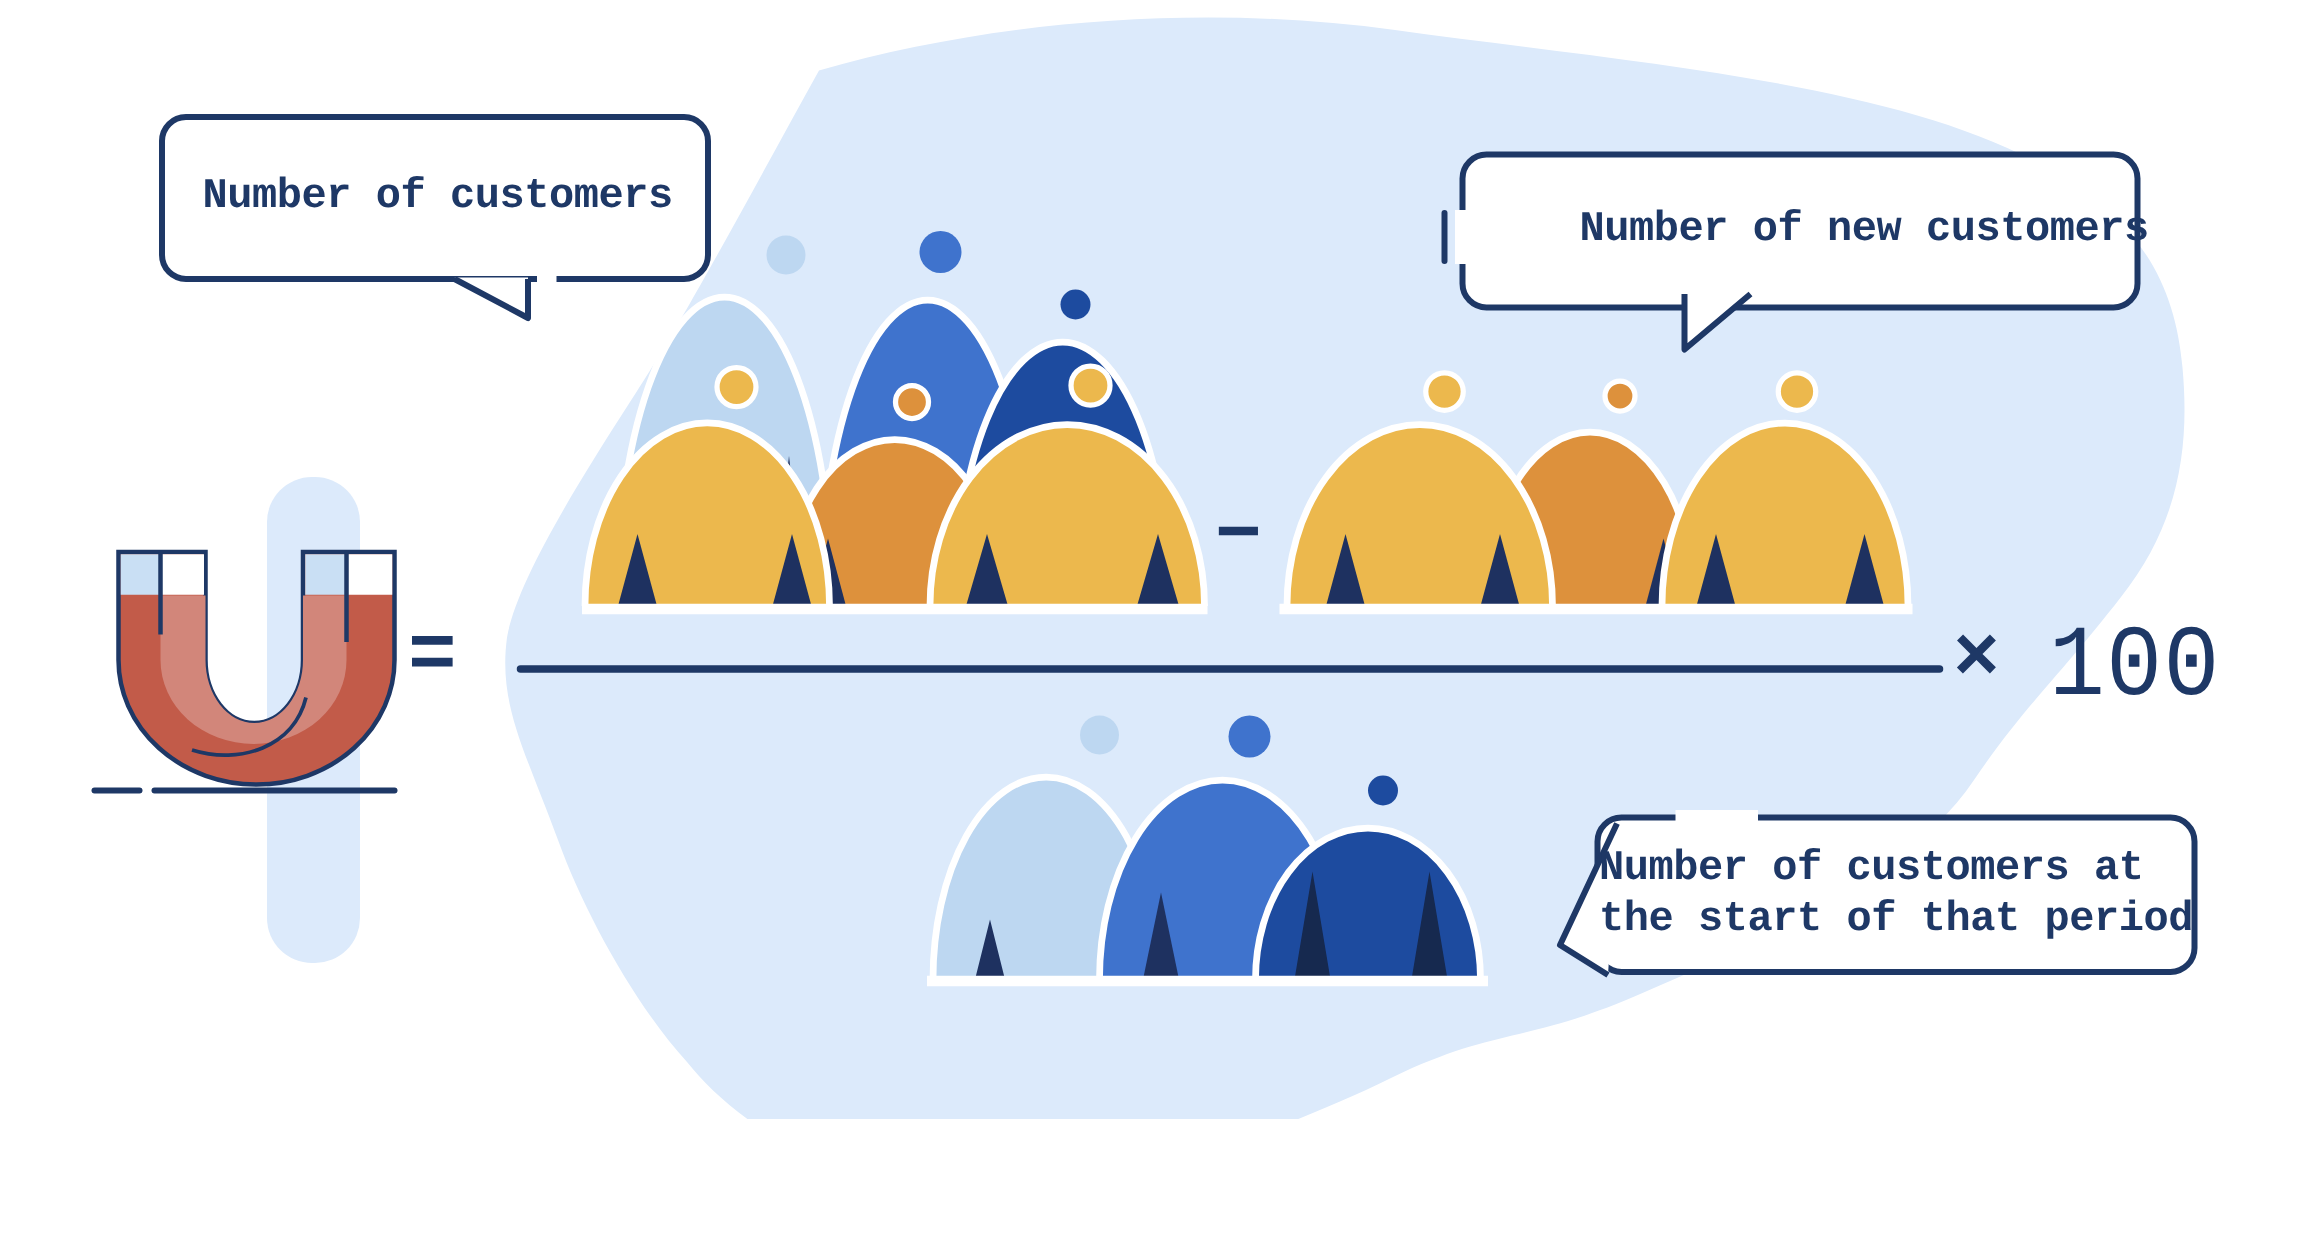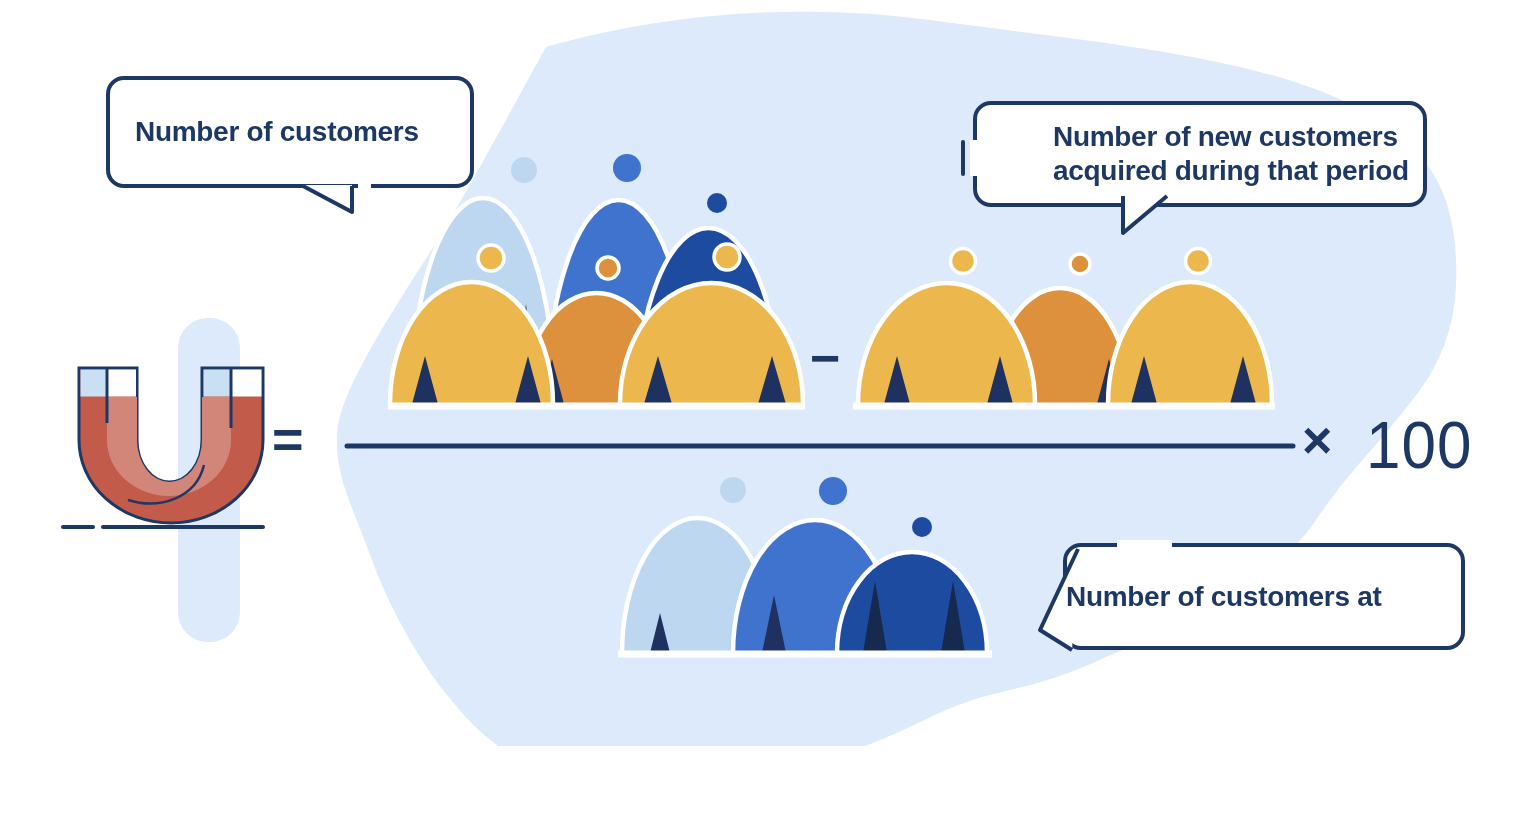--- a/index.html
+++ b/index.html
@@ -4,21 +4,21 @@
 <style>
   :root{
     --navy:#1e3866; --blob:#dceafb; --person-light:#bdd7f1; --person-medium:#3f73cd;
     --person-dark:#1d4b9f; --wedge:#1e3160; --wedge-dark:#16294f; --yellow:#ecb84d;
     --orange:#dd913c; --magnet-dark:#c25b49; --magnet-light:#d2867a; --magnet-tip:#c9dff4;
     --white:#ffffff;
   }
   html,body{margin:0;padding:0;background:#fff;}
   .canvas{
     position:relative;width:1534px;height:746px;background:var(--white);
-    overflow:hidden;font-family:Liberation Sans, sans-serif;
+    overflow:hidden;font-family:Liberation Mono, monospace;
   }
   .canvas svg{position:absolute;left:0;top:0;}
   .callout-text{
     position:absolute;display:flex;flex-direction:column;justify-content:center;
     color:var(--navy);font-weight:700;font-size:28px;line-height:34px;
     letter-spacing:-0.3px;box-sizing:border-box;
   }
   .callout-text div{white-space:nowrap;}
   .formula-sym{
     position:absolute;color:var(--navy);font-weight:700;line-height:1;
@@ -178,24 +178,24 @@
       <path d="M1078,549 L1040,630 L1072,650" fill="none" stroke="var(--navy)" stroke-width="4" stroke-linejoin="round"></path>
       <rect x="1117" y="540" width="55" height="9" fill="#fff"></rect>
     </g>
   </svg>
 
   <div class="callout-text" id="co1">
     <div>Number of customers</div>
   </div>
   <div class="callout-text" id="co2">
     <div>Number of new customers</div>
-    <div>acquired during that period</div>
   </div>
   <div class="callout-text" id="co3">
     <div>Number of customers at</div>
+    <div>the start of that period</div>
   </div>
 
   <div class="formula-sym" id="sym-equals">=</div>
   <div class="formula-sym" id="sym-minus">−</div>
   <div class="formula-sym" id="sym-times">×</div>
   <div class="formula-sym" id="sym-100">100</div>
 
 </div>
 
 </body></html>

